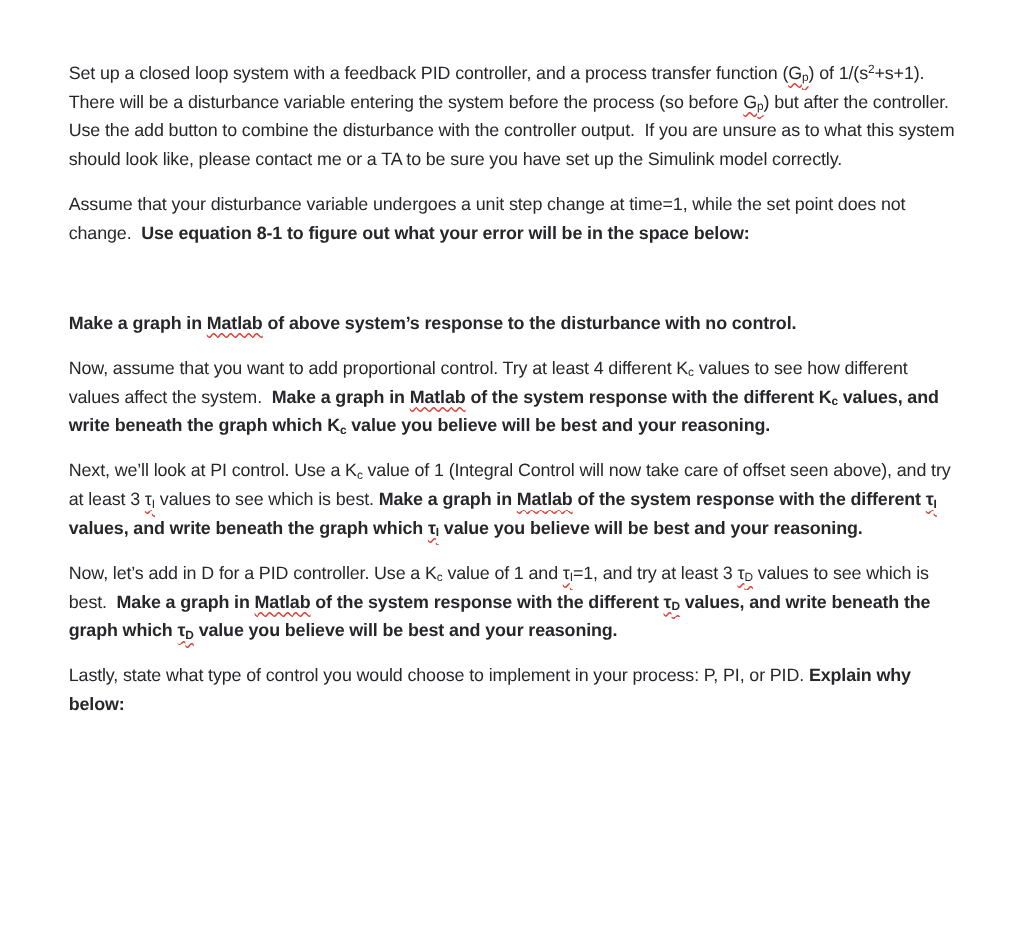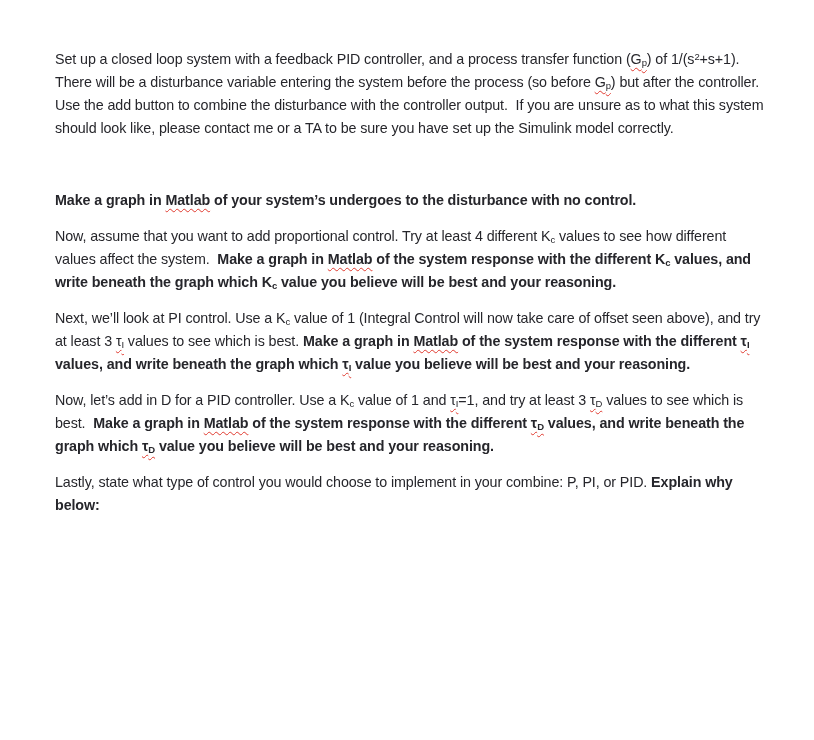--- a/index.html
+++ b/index.html
@@ -44,20 +44,21 @@
     text-decoration-thickness: 1px;
     text-underline-offset: 3px;
   }
 </style>
 </head>
 <body>
 
 <div class="page">
   <div>
       <p class="doc-par"><span>Set up a closed loop system with a feedback PID controller, and a process transfer function (</span><span class="sq">G</span><sub class="sq">p</sub><span>) of 1/(s</span><sup>2</sup><span>+s+1). There will be a disturbance variable entering the system before the process (so before </span><span class="sq">G</span><sub class="sq">p</sub><span>) but after the controller. Use the add button to combine the disturbance with the controller output.  If you are unsure as to what this system should look like, please contact me or a TA to be sure you have set up the Simulink model correctly.</span></p>
+      <p class="doc-par"><span>Assume that your disturbance variable undergoes a unit step change at time=1, while the set point does not change.  </span><span class="b">Use equation 8-1 to figure out what your error will be in the space below:</span></p>
       <p class="doc-par empty"></p>
-      <p class="doc-par"><span class="b">Make a graph in </span><span class="b sq">Matlab</span><span class="b"> of your system’s undergoes to the disturbance with no control.</span></p>
+      <p class="doc-par"><span class="b">Make a graph in </span><span class="b sq">Matlab</span><span class="b"> of above system’s response to the disturbance with no control.</span></p>
       <p class="doc-par"><span>Now, assume that you want to add proportional control. Try at least 4 different K</span><sub>c</sub><span> values to see how different values affect the system.  </span><span class="b">Make a graph in </span><span class="b sq">Matlab</span><span class="b"> of the system response with the different K</span><sub class="b">c</sub><span class="b"> values, and write beneath the graph which K</span><sub class="b">c</sub><span class="b"> value you believe will be best and your reasoning.</span></p>
       <p class="doc-par"><span>Next, we’ll look at PI control. Use a K</span><sub>c</sub><span> value of 1 (Integral Control will now take care of offset seen above), and try at least 3 </span><span class="sq">τ</span><sub class="sq">I</sub><span> values to see which is best. </span><span class="b">Make a graph in </span><span class="b sq">Matlab</span><span class="b"> of the system response with the different </span><span class="b sq">τ</span><sub class="b sq">I</sub><span class="b"> values, and write beneath the graph which </span><span class="b sq">τ</span><sub class="b sq">I</sub><span class="b"> value you believe will be best and your reasoning.</span></p>
       <p class="doc-par"><span>Now, let’s add in D for a PID controller. Use a K</span><sub>c</sub><span> value of 1 and </span><span class="sq">τ</span><sub class="sq">I</sub><span>=1, and try at least 3 </span><span class="sq">τ</span><sub class="sq">D</sub><span> values to see which is best.  </span><span class="b">Make a graph in </span><span class="b sq">Matlab</span><span class="b"> of the system response with the different </span><span class="b sq">τ</span><sub class="b sq">D</sub><span class="b"> values, and write beneath the graph which </span><span class="b sq">τ</span><sub class="b sq">D</sub><span class="b"> value you believe will be best and your reasoning.</span></p>
-      <p class="doc-par"><span>Lastly, state what type of control you would choose to implement in your combine: P, PI, or PID. </span><span class="b">Explain why below:</span></p>
+      <p class="doc-par"><span>Lastly, state what type of control you would choose to implement in your process: P, PI, or PID. </span><span class="b">Explain why below:</span></p>
     </div>
 </div>
 
 </body></html>

